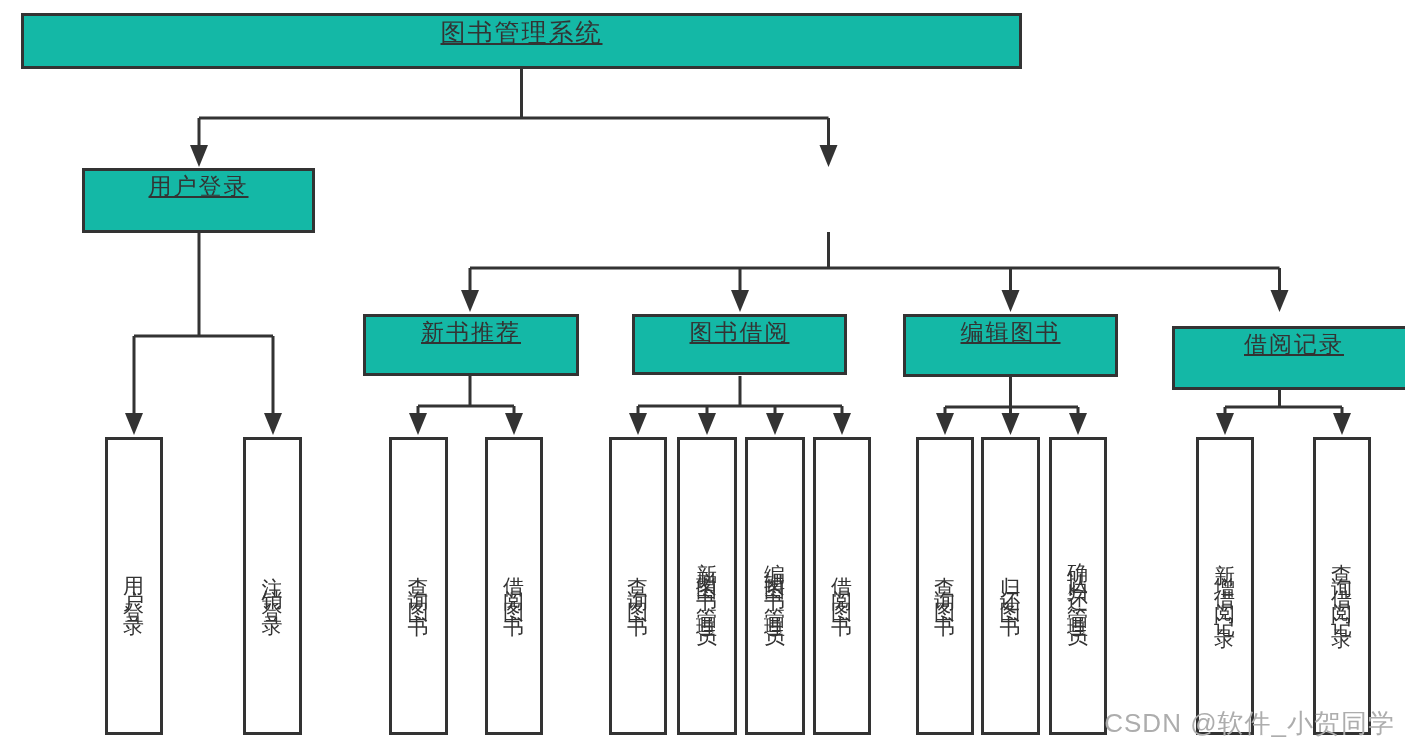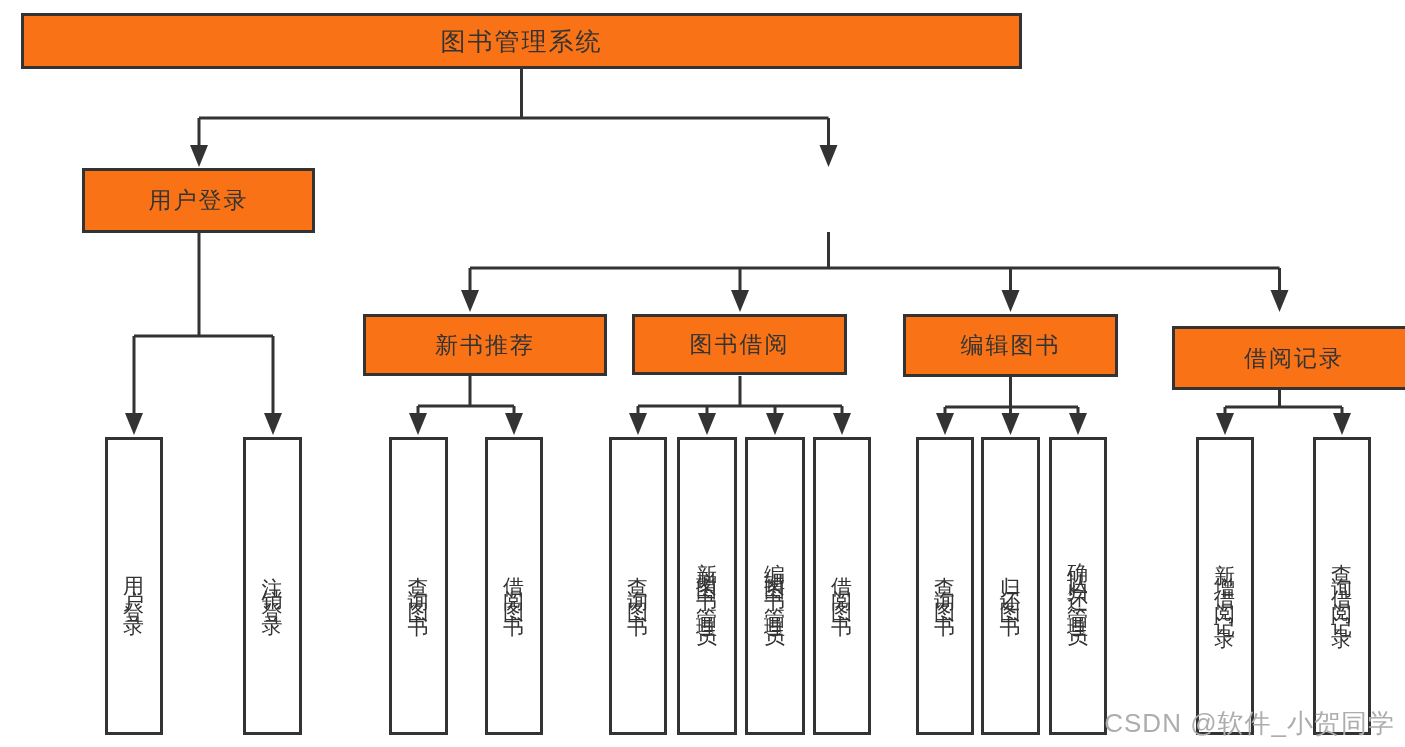--- a/index.html
+++ b/index.html
@@ -9,26 +9,27 @@
     position:relative;
     width:1405px; height:747px;
     background:#ffffff;
     overflow:hidden;
   }
   .wires{ position:absolute; left:0; top:0; }
   .wires path{ stroke:#333333; stroke-width:3; fill:none; }
   .wires polygon{ fill:#333333; stroke:none; }
   .hbox{
     position:absolute;
-    background:#f97316;
+    background:#14b8a6;
     border:3px solid #333333;
-    display:flex; align-items:center; justify-content:center;
+    display:flex; justify-content:center;
     color:#333333;
     letter-spacing:2px;
     z-index:2;
+    text-decoration:underline;
   }
   .hbox.root{ font-size:25px; }
   .hbox.mid{ font-size:23px; }
   .vbox{
     position:absolute;
     top:437px; height:298px;
     background:#ffffff;
     border:3px solid #333333;
     display:flex; align-items:center; justify-content:center;
     color:#333333;
@@ -100,21 +101,21 @@
   </svg>
 
   <div class="hbox root" style="left:21px;top:13px;width:1001px;height:56px">
     <span>图书管理系统</span>
   </div>
 
   <div class="hbox mid" style="left:82px;top:168px;width:233px;height:65px">
     <span>用户登录</span>
   </div>
 
-  <div class="hbox mid" style="left:363px;top:314px;width:244px;height:62px">
+  <div class="hbox mid" style="left:363px;top:314px;width:216px;height:62px">
     <span>新书推荐</span>
   </div>
   <div class="hbox mid" style="left:632px;top:314px;width:215px;height:61px">
     <span>图书借阅</span>
   </div>
   <div class="hbox mid" style="left:903px;top:314px;width:215px;height:63px">
     <span>编辑图书</span>
   </div>
   <div class="hbox mid" style="left:1172px;top:326px;width:244px;height:64px">
     <span>借阅记录</span>

